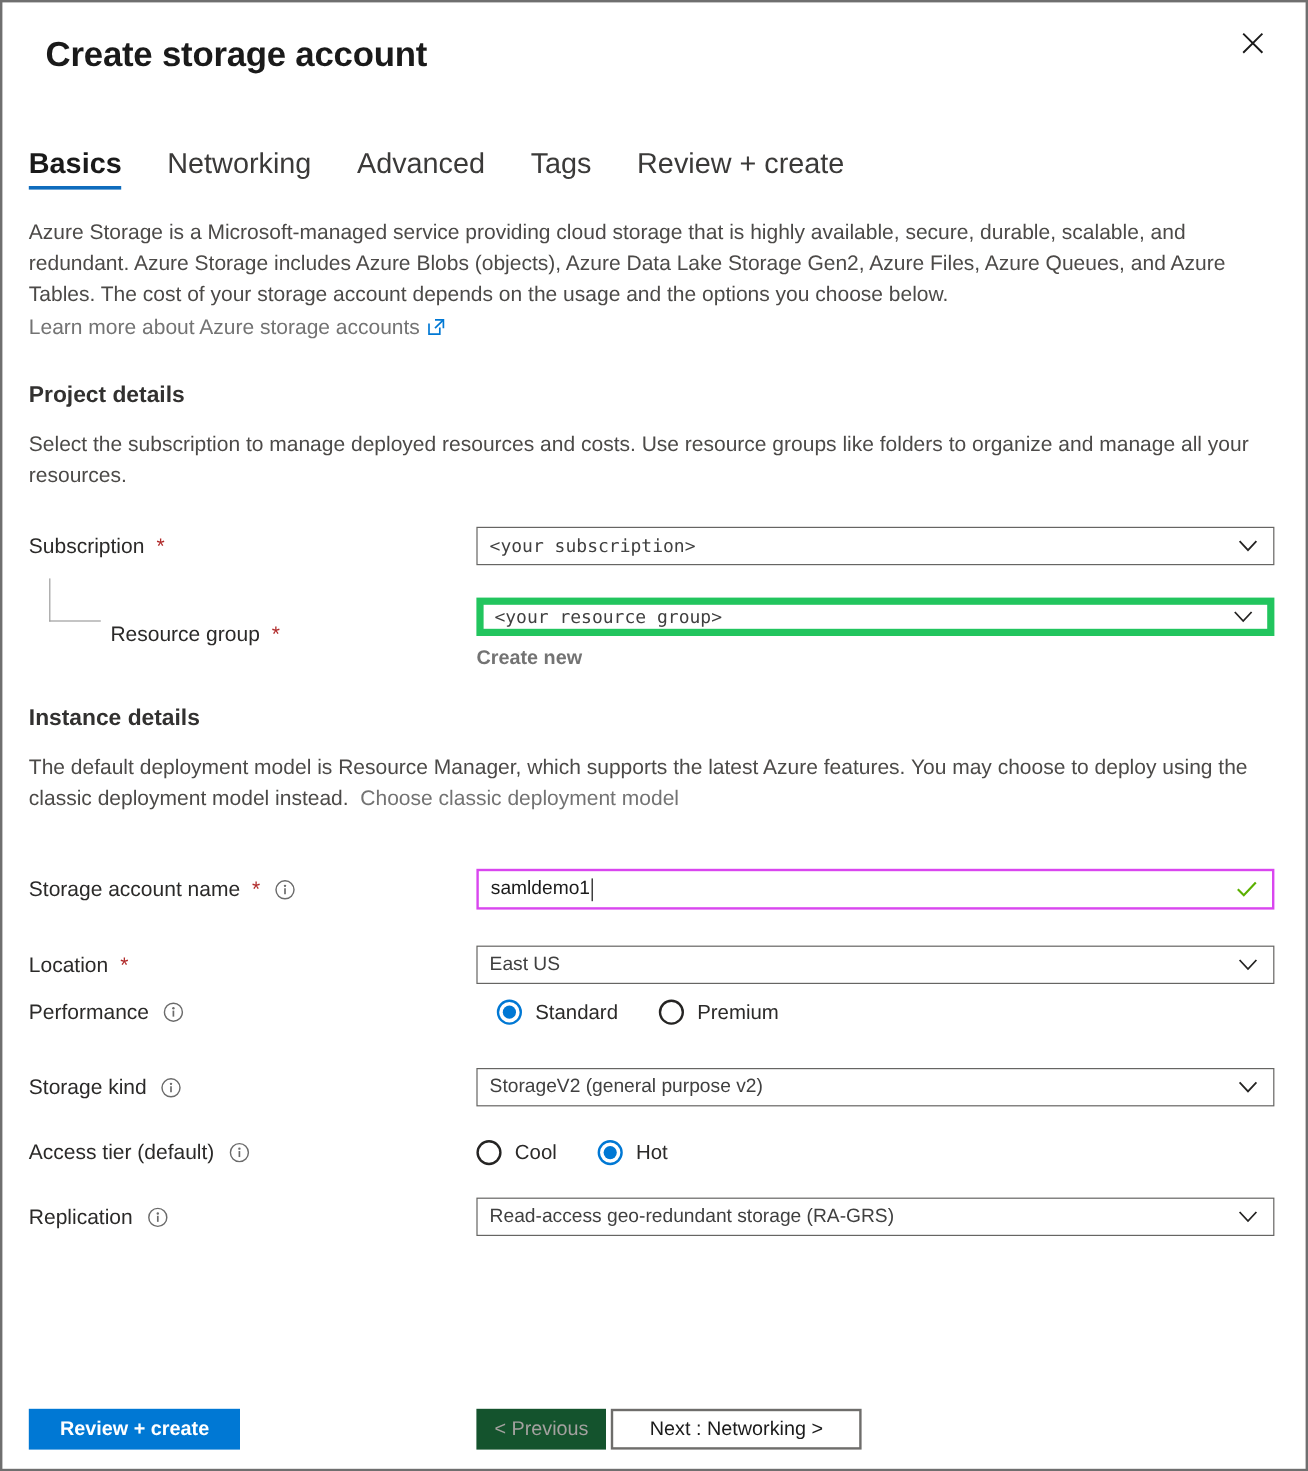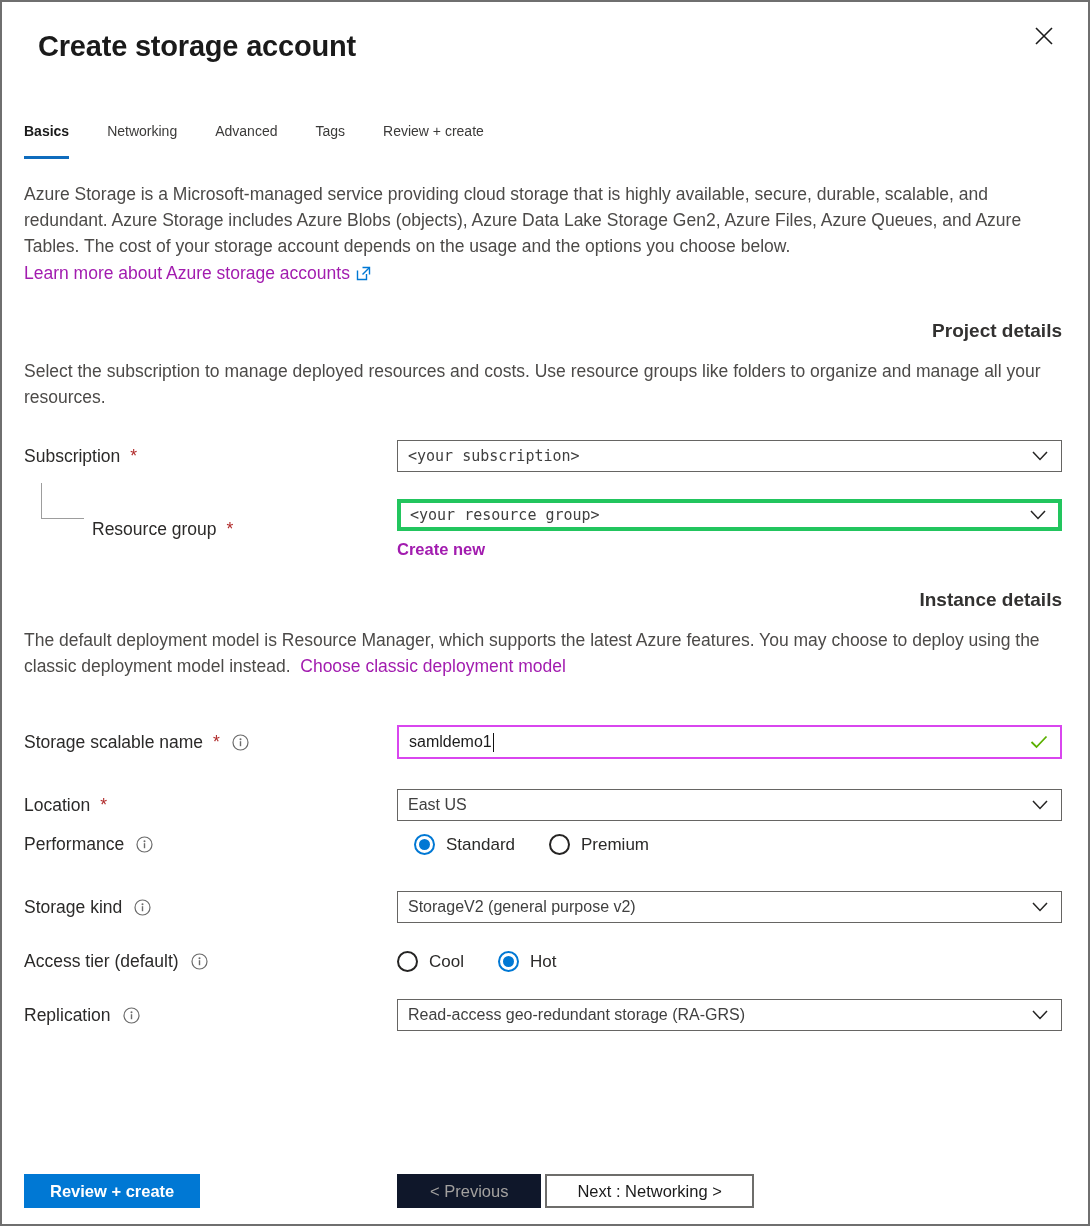--- a/index.html
+++ b/index.html
@@ -24,35 +24,35 @@
   .close-btn {
     margin-top: 6px; margin-right: 4px;
     width: 28px; height: 28px;
     display: flex; align-items: center; justify-content: center;
     cursor: pointer; background: none; border: none; padding: 0;
   }
 
   
   .tabs { display: flex; gap: 38px; margin-top: 46px; }
   .tab {
-    font-size: 14px; color: #3b3a39; padding-bottom: 17px;
+    font-size: 24px; color: #3b3a39; padding-bottom: 4px;
     border-bottom: 3px solid transparent; cursor: pointer;
   }
   .tab.active { font-weight: 700; color: #1a1a1a; border-bottom-color: #0f6cbd; }
 
   
   .para {
     margin: 22px 0 0 0; font-size: 17.5px; line-height: 26px;
     color: #4c4a48; max-width: 1046px;
   }
-  .link { color: #a21caf; text-decoration: none; cursor: pointer; }
+  .link { color: #737373; text-decoration: none; cursor: pointer; }
   .intro-link-row { margin-top: 4px; font-size: 17.5px; display: inline-flex; align-items: center; gap: 6px; }
 
   .section-heading {
-    margin: 36px 0 0 0; font-size: 19px; font-weight: 700; color: #323130; text-align: right;
+    margin: 36px 0 0 0; font-size: 19px; font-weight: 700; color: #323130;
   }
   .section-desc { margin-top: 16px; }
 
   
   .form-row {
     display: grid; grid-template-columns: 373px 1fr;
     align-items: center;
   }
   .field-label {
     font-size: 17.5px; color: #2b2a29;
@@ -62,21 +62,21 @@
   .info-icon { margin-left: 4px; display: inline-flex; cursor: pointer; }
 
   
   .dropdown {
     height: 32px; background: #fff; border: 1px solid #666563;
     display: flex; align-items: center; justify-content: space-between;
     padding: 0 13px 0 10px; cursor: pointer; width: 100%;
   }
   .dropdown .val { font-size: 16px; color: #404040; }
   .dropdown .val.mono { font-family: "DejaVu Sans Mono", monospace; font-size: 15px; letter-spacing: 0; }
-  .dropdown.focus-purple { border: 4px solid #22c55e; padding: 0 12px 0 9px; }
+  .dropdown.focus-purple { border: 6px solid #22c55e; padding: 0 12px 0 9px; }
 
   .textfield {
     height: 34px; background: #fff; border: 2px solid #d946ef;
     display: flex; align-items: center; justify-content: space-between;
     padding: 0 12px 0 10px; width: 100%;
   }
   .textfield .val { font-size: 16px; color: #1b1b1b; display: inline-flex; align-items: center; }
   .text-caret { display: inline-block; width: 1.5px; height: 19px; background: #111; margin-left: 1px; }
 
   .create-new { display: inline-block; margin-top: 9px; font-size: 16.5px; font-weight: 700; }
@@ -106,21 +106,21 @@
   
   .footer {
     position: absolute; left: 22px; right: 26px; bottom: 16px;
     display: grid; grid-template-columns: 373px 1fr; align-items: center;
   }
   .btn {
     height: 34px; font-size: 16.5px; border: none; cursor: pointer;
     padding: 0 22px; font-family: "Liberation Sans", sans-serif;
   }
   .btn-primary { background: #0078d4; color: #fff; font-weight: 700; padding: 0 26px; }
-  .btn-disabled { background: #0f172a; color: #a3a19f; padding: 0 33px; cursor: default; }
+  .btn-disabled { background: #14532d; color: #a3a19f; padding: 0 15px; cursor: default; }
   .btn-outline { background: #fff; color: #1b1b1b; border: 2px solid #6e6d6b; padding: 0 30px; margin-left: 4px; }
   .footer-right { display: flex; align-items: center; }
 
   svg { display: block; }
 </style>
 </head>
 <body>
 
 <div class="dialog">
   <div class="content">
@@ -200,21 +200,21 @@
       </div>
     </div>
 
     
     <h2 class="section-heading" style="margin-top:30px;">Instance details</h2>
     <p class="para section-desc"><span>The default deployment model is Resource Manager, which supports the latest Azure features. You may choose to deploy using the classic deployment model instead.</span>&nbsp;&nbsp;<a class="link">Choose classic deployment model</a></p>
 
     
     <div class="form-row" style="margin-top:46px;">
       <div class="field-label">
-        <span>Storage scalable name</span>
+        <span>Storage account name</span>
           <span class="req">*</span>
         <span class="info-icon">
           <svg width="17" height="17" viewBox="0 0 17 17">
               <circle cx="8.5" cy="8.5" r="7.5" stroke="#6b6b6b" stroke-width="1.2" fill="none"></circle>
               <circle cx="8.5" cy="5.2" r="1" fill="#6b6b6b"></circle>
               <rect x="7.8" y="7.2" width="1.4" height="5" fill="#6b6b6b"></rect>
             </svg>
         </span>
       </div>
       <div class="textfield">

